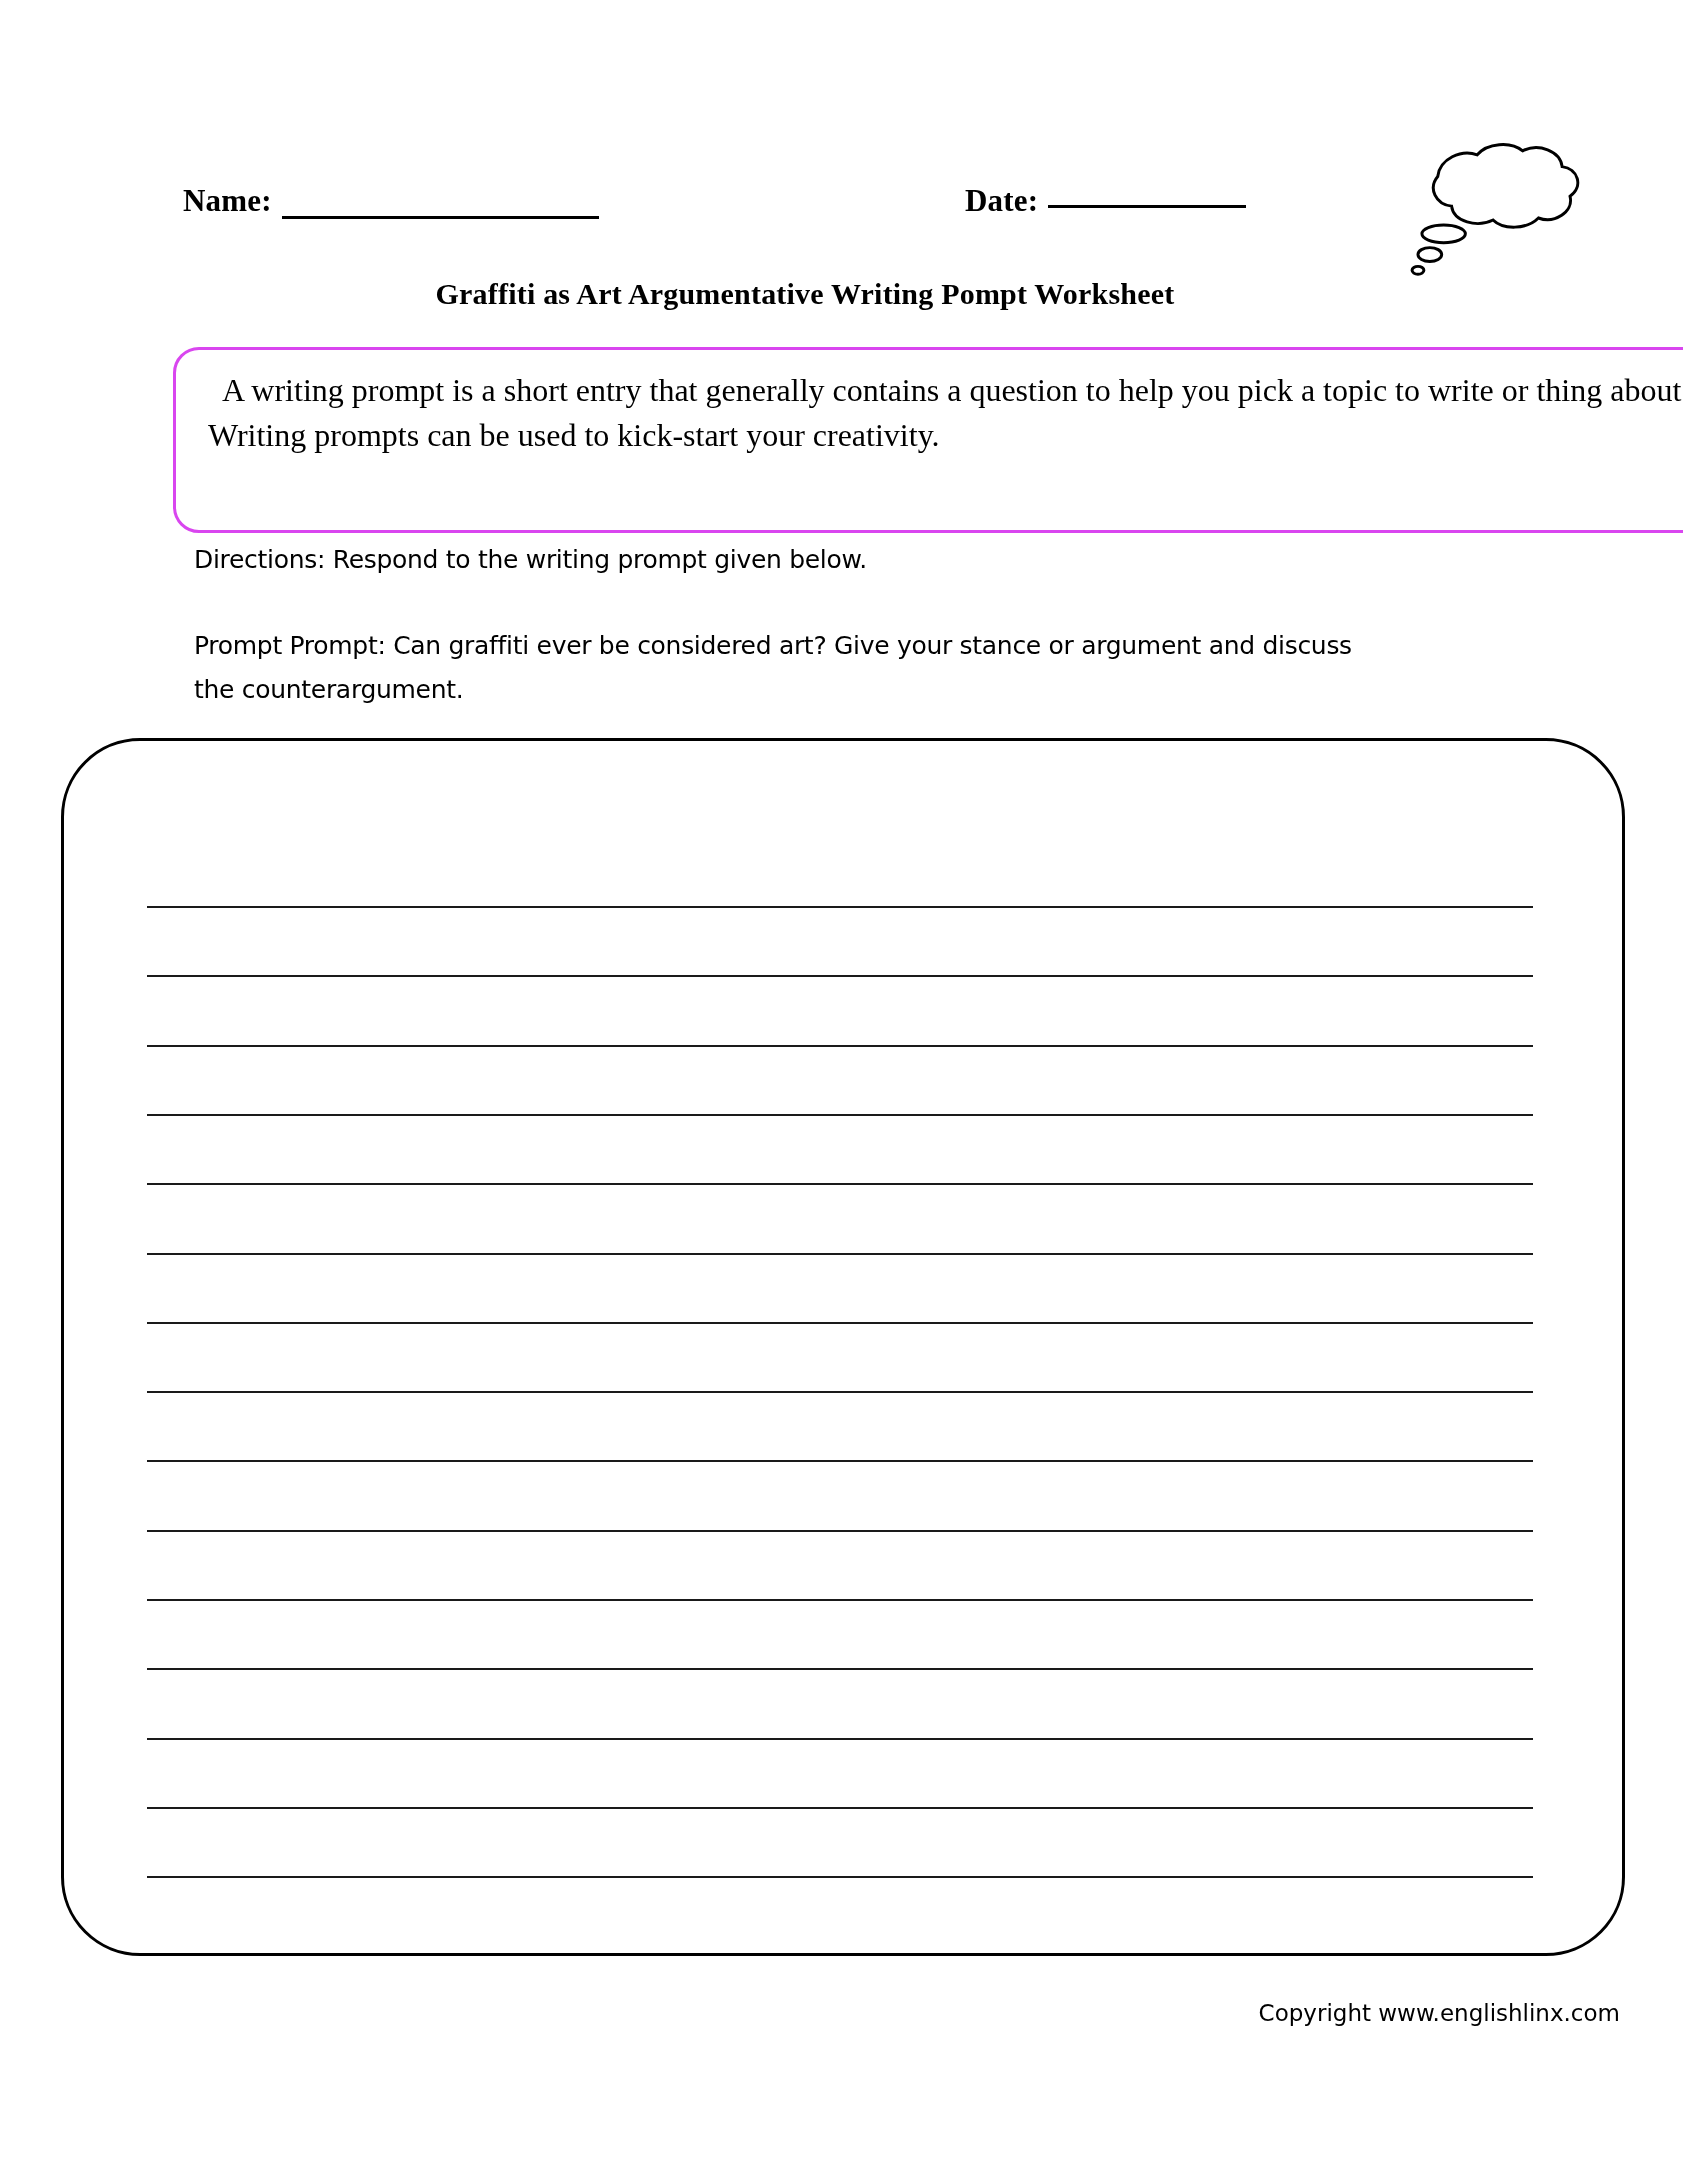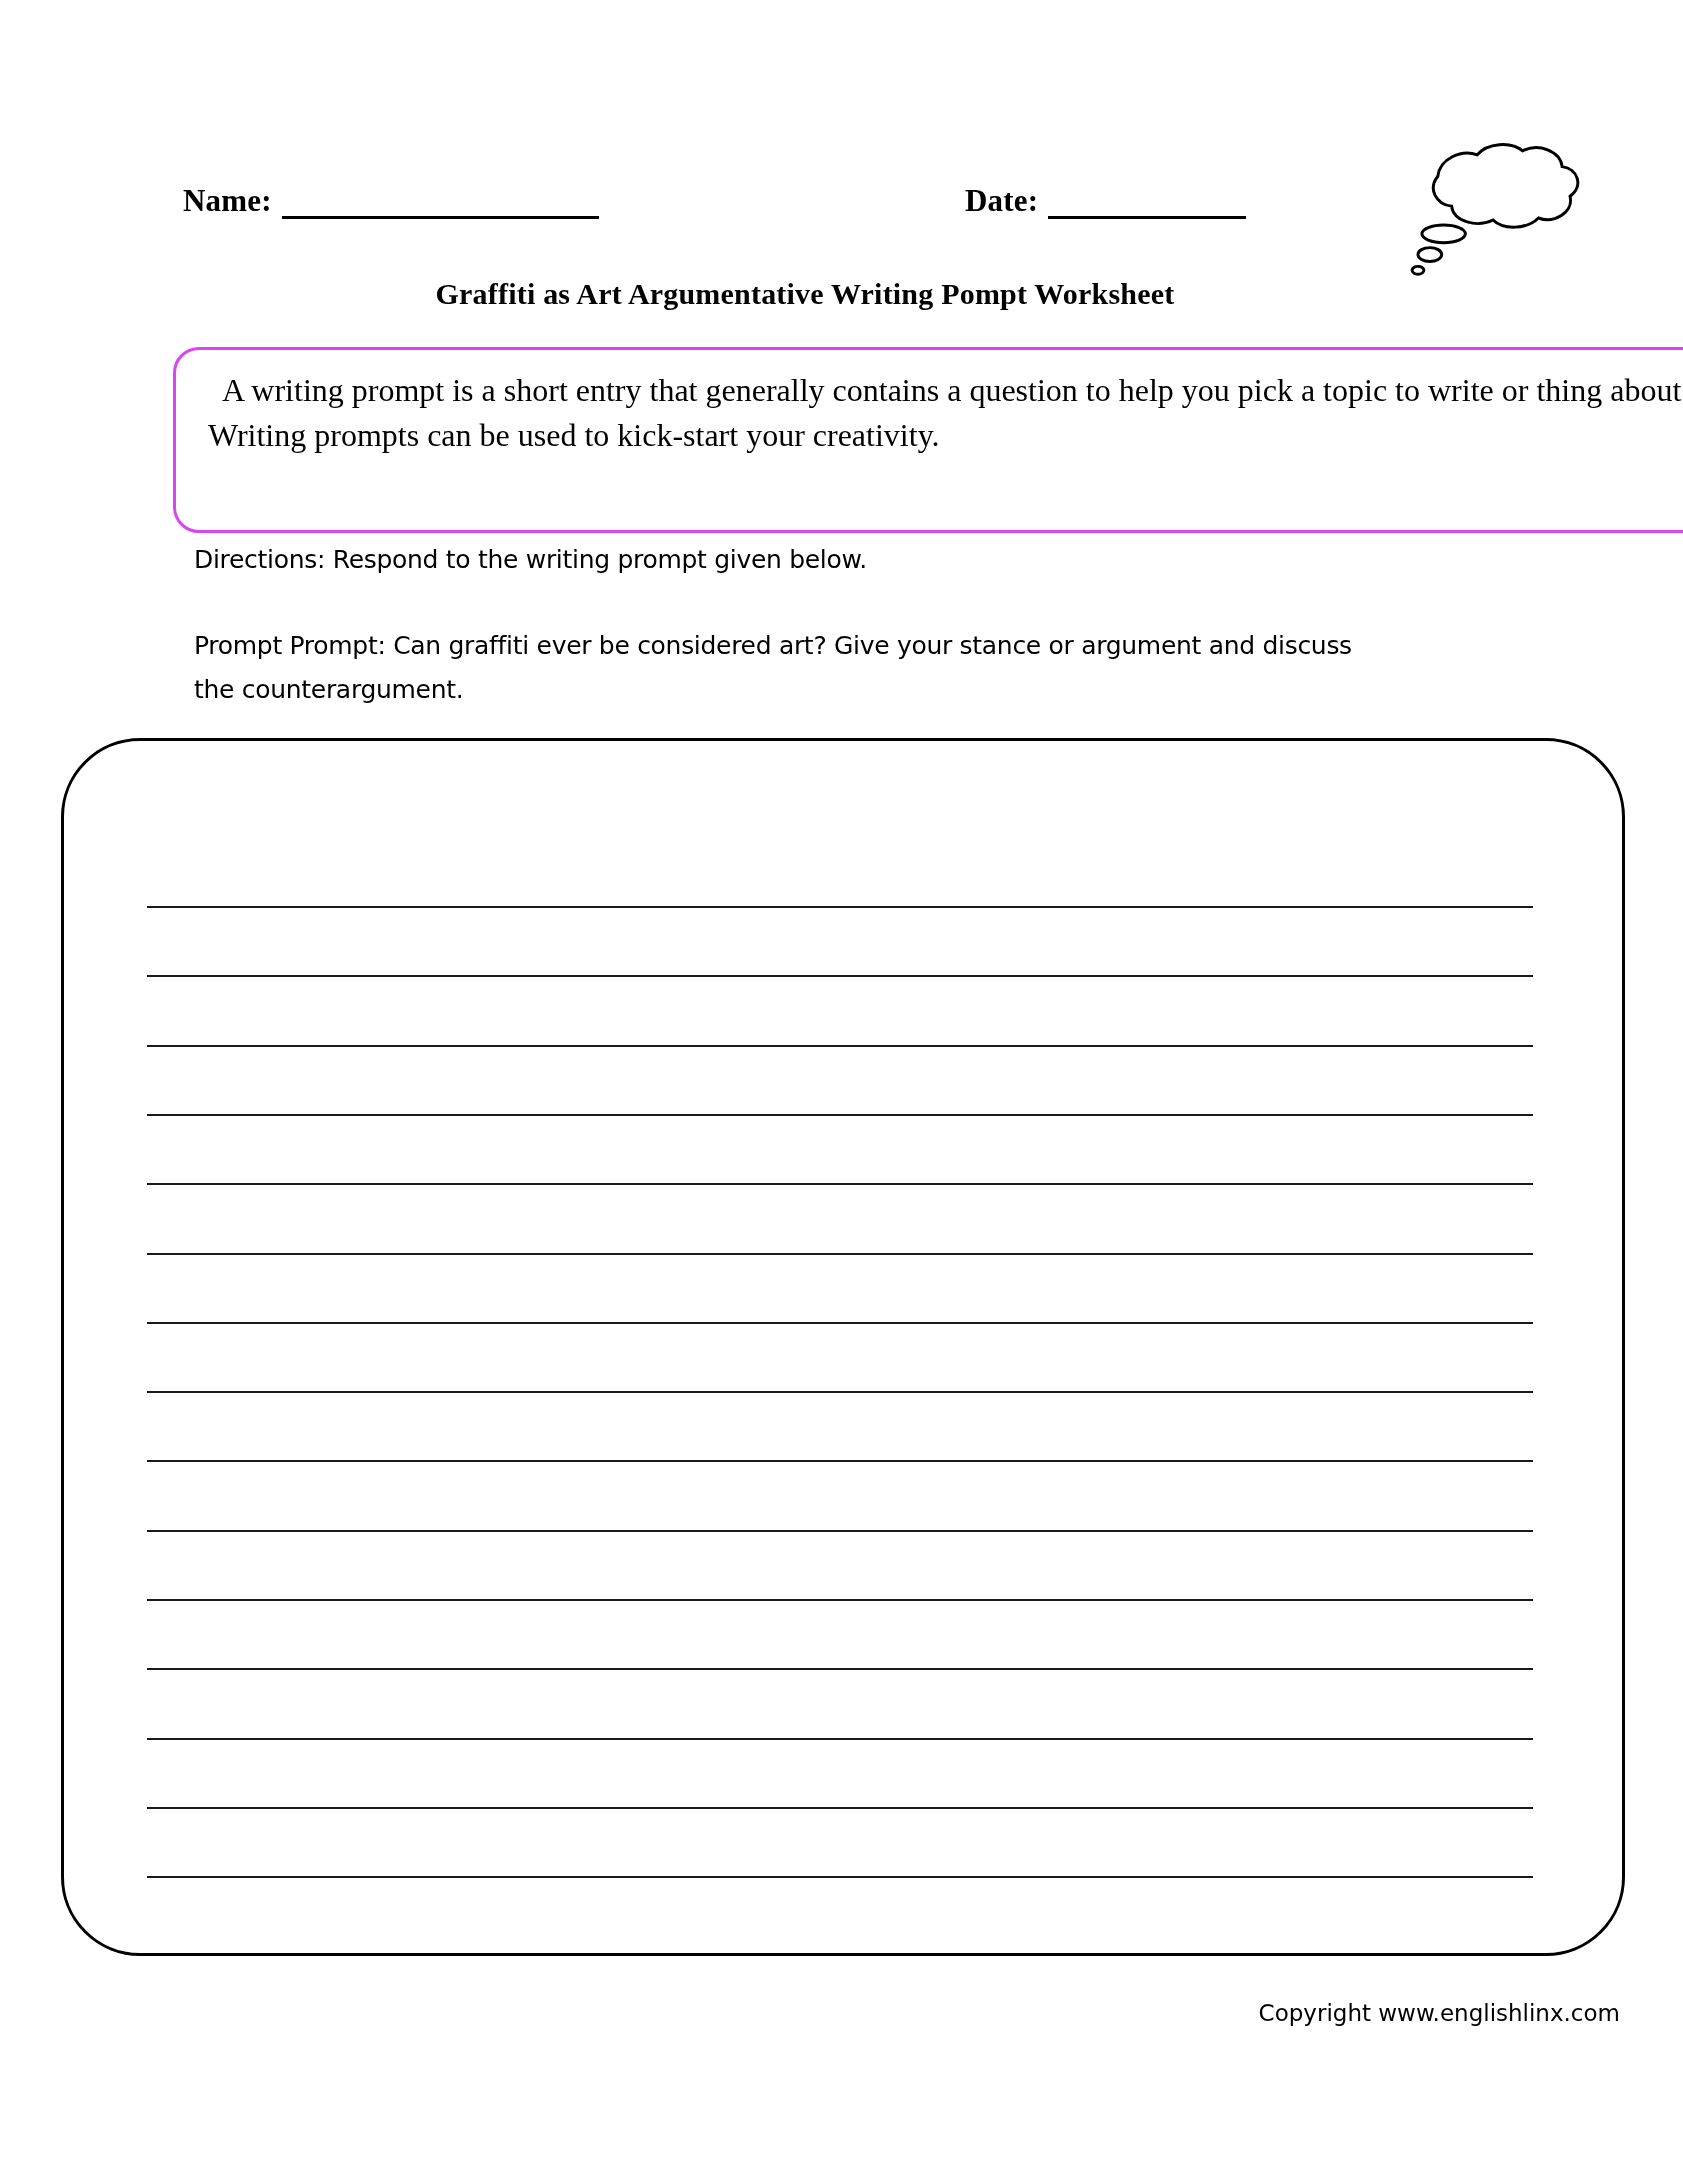--- a/index.html
+++ b/index.html
@@ -36,21 +36,21 @@
     left: 0;
     top: 0;
     display: flex;
     align-items: flex-end;
   }
   .date-block {
     position: absolute;
     left: 782px;
     top: 0;
     display: flex;
-    align-items: flex-end;
+    align-items: flex-start;
   }
   .field-label {
     font-family: "Liberation Serif", serif;
     font-weight: bold;
     font-size: 31px;
     letter-spacing: 0.2px;
     white-space: nowrap;
   }
   .blank-line {
     display: inline-block;

